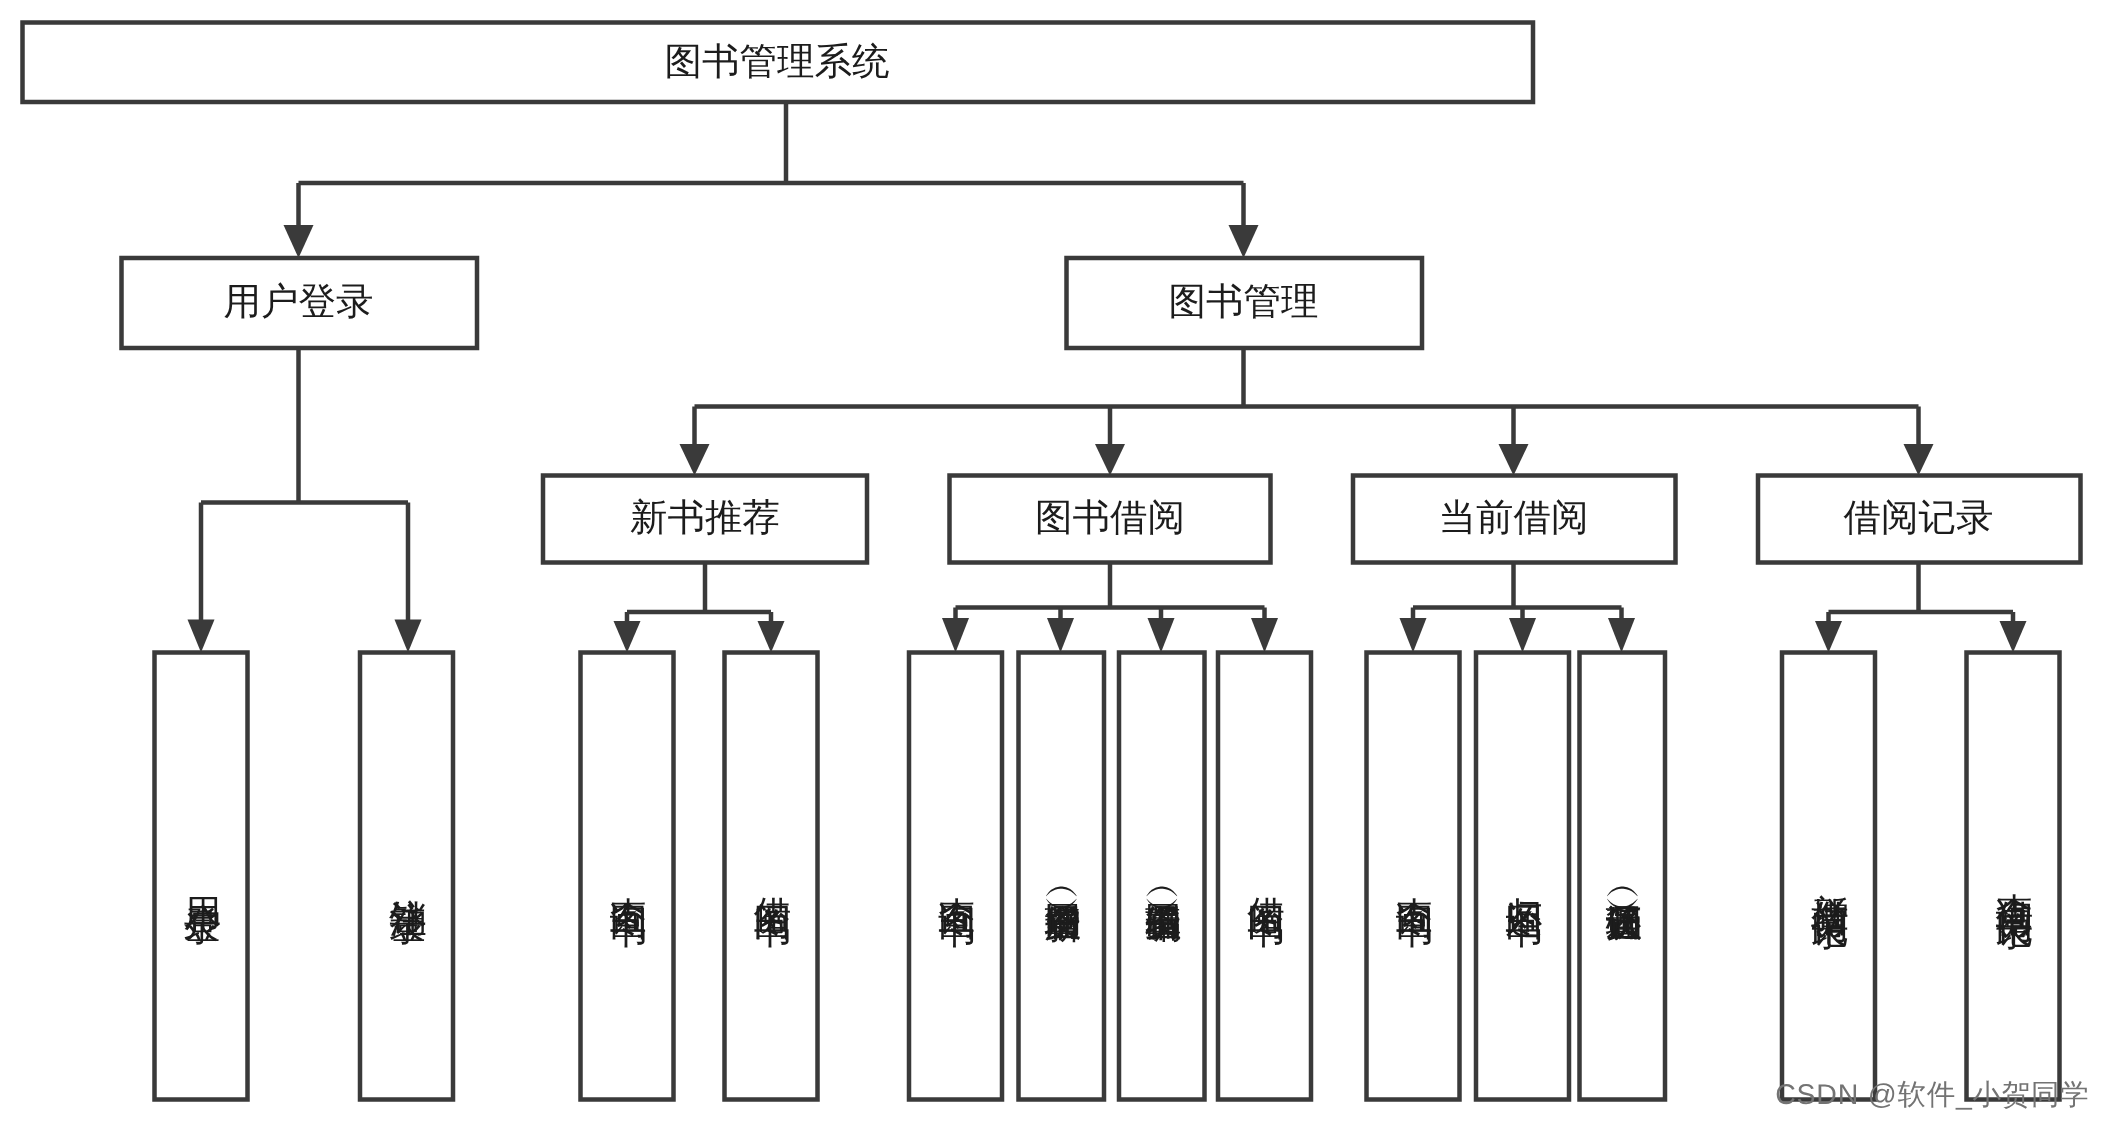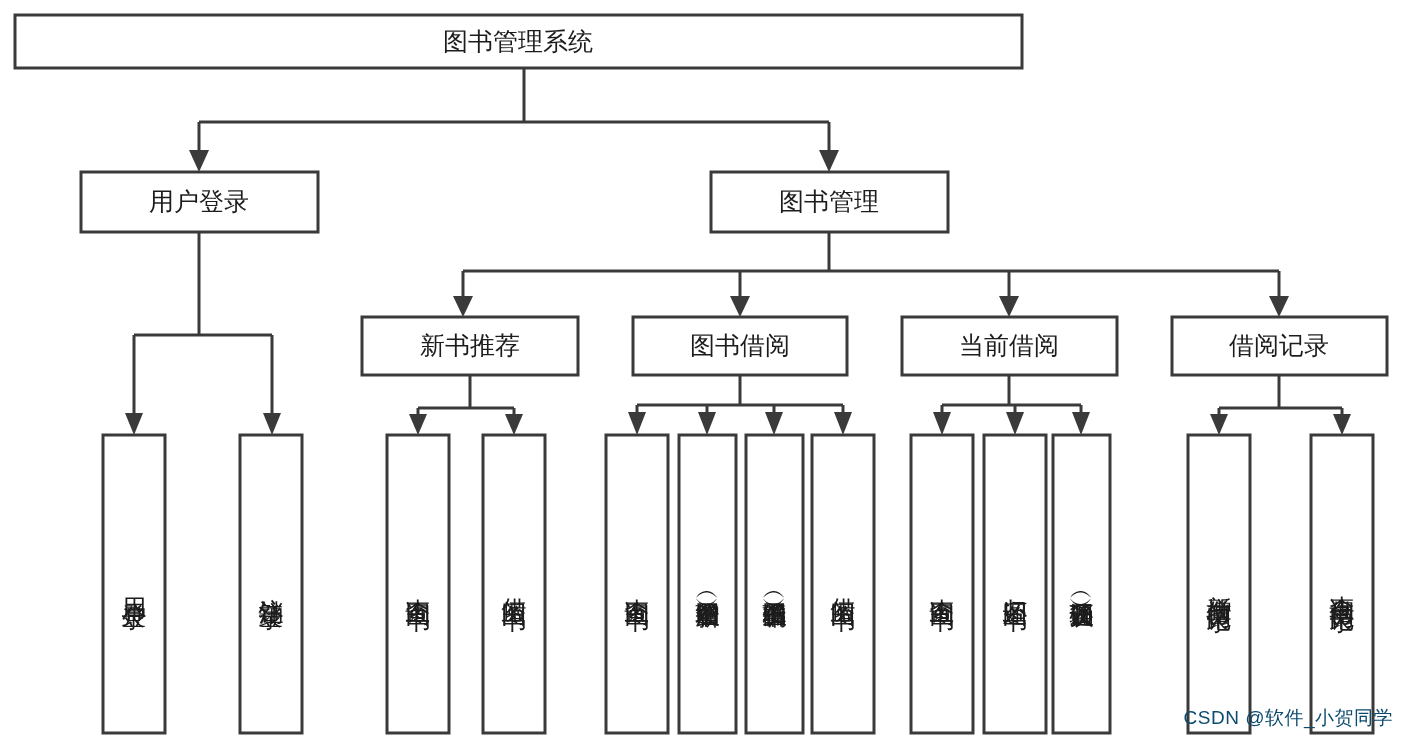--- a/index.html
+++ b/index.html
@@ -63,24 +63,24 @@
     letter-spacing: 3px;
     white-space: nowrap;
   }
   .leaf-label.tight {
     font-size: 24px;
     letter-spacing: 0px;
   }
   .watermark {
     position: absolute;
     right: 12px;
-    bottom: 16px;
+    bottom: 4px;
     font-family: "Liberation Sans", "DejaVu Sans", sans-serif;
     font-size: 19px;
-    color: #0c4a6e;
+    color: #737373;
     white-space: nowrap;
     letter-spacing: 0.5px;
   }
 </style>
 </head>
 <body>
 
 <div id="diagram-root">
 
   <svg class="flow" viewBox="0 0 1405 747">

